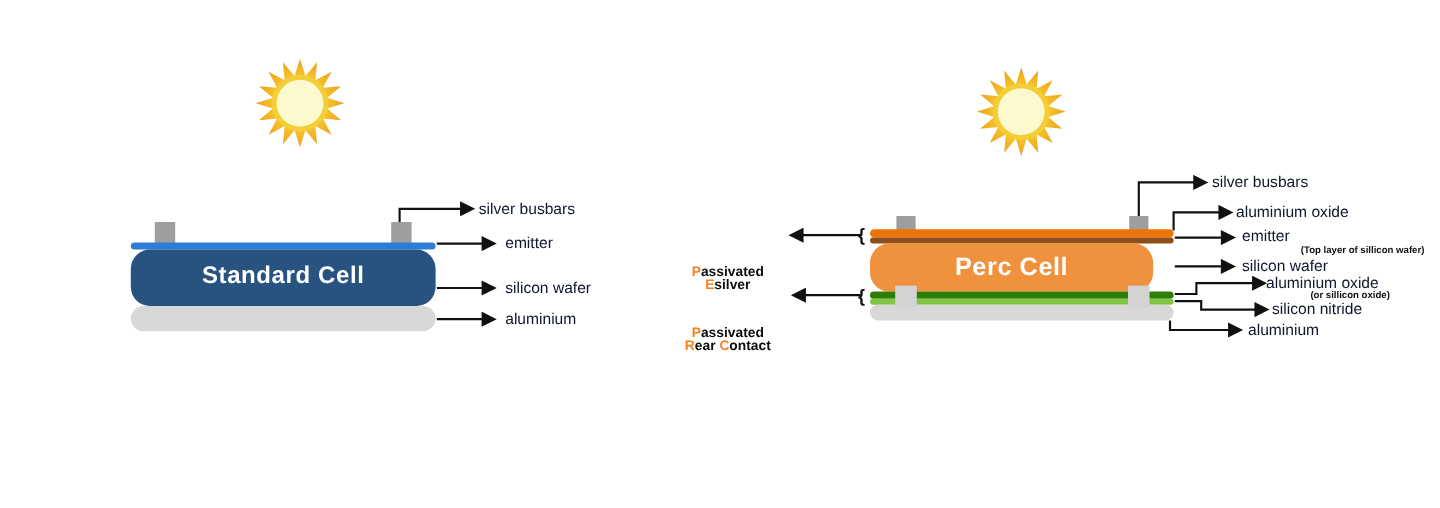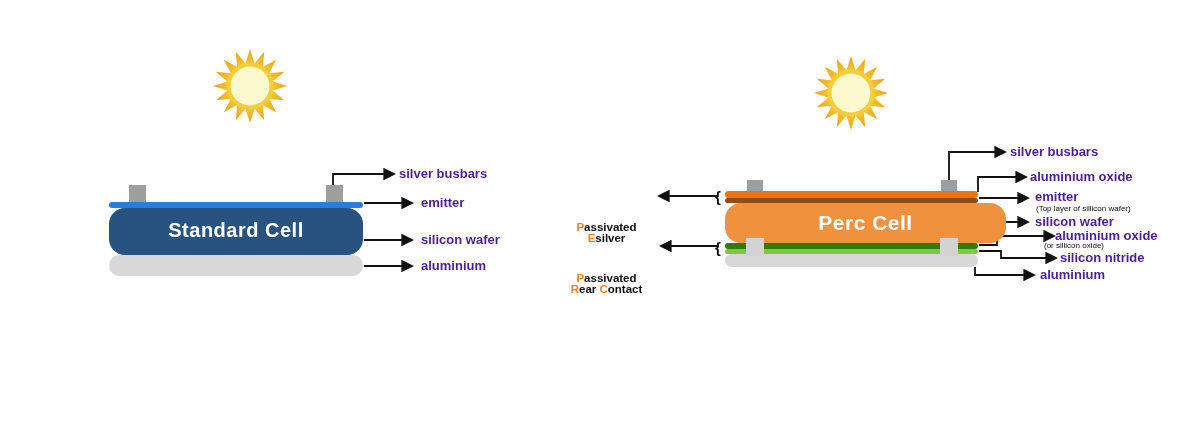--- a/index.html
+++ b/index.html
@@ -6,26 +6,26 @@
   #canvas{
     position:relative;width:1200px;height:423px;background:#ffffff;overflow:hidden;
     font-family:"Liberation Sans",sans-serif;color:#111;
   }
   .layer{position:absolute;border-radius:16px;}
   .cell-title{
     position:absolute;left:0;right:0;text-align:center;color:#ffffff;
     font-weight:bold;letter-spacing:.5px;
   }
   .lbl{
-    position:absolute;font-size:13px;font-weight:bold;white-space:nowrap;
-    height:18px;line-height:18px;color:#4c1d95;
+    position:absolute;font-size:13px;font-weight:normal;white-space:nowrap;
+    height:18px;line-height:18px;color:#0f172a;
   }
   .lbl-note{
-    position:absolute;font-size:8px;font-weight:400;white-space:nowrap;
-    height:9px;line-height:9px;color:#0d0d0d;
+    position:absolute;font-size:8px;font-weight:700;white-space:nowrap;
+    height:9px;line-height:9px;color:#0d0d0d;margin-left:48px;
   }
   .left-lbl{
     position:absolute;font-size:11.5px;font-weight:bold;line-height:10.5px;
     text-align:center;white-space:nowrap;color:#0d0d0d;margin-top:39px;
   }
   .init{color:#F58220;}
   .brace{
     position:absolute;font-size:15px;line-height:15px;font-weight:bold;color:#0d0d0d;
   }
   svg.overlay{position:absolute;left:0;top:0;pointer-events:none;}
@@ -93,21 +93,21 @@
 
   <div class="lbl" style="left:399px;top:165px;">silver busbars</div>
   <div class="lbl" style="left:421px;top:194px;">emitter</div>
   <div class="lbl" style="left:421px;top:231px;">silicon wafer</div>
   <div class="lbl" style="left:421px;top:257px;">aluminium</div>
 
   <div class="busbar" style="left:747px;top:180px;width:16px;height:12px;"></div>
   <div class="busbar" style="left:941px;top:180px;width:16px;height:12px;"></div>
   <div class="layer" style="left:725px;top:191px;width:253px;height:7px;background:#EC7409;"></div>
   <div class="layer" style="left:725px;top:198px;width:253px;height:5px;background:#8F4D17;"></div>
-  <div class="layer" style="left:725px;top:203px;width:281px;height:40px;background:#F0913E;">
+  <div class="layer" style="left:725px;top:203px;width:236px;height:40px;background:#F0913E;">
     <div class="cell-title" style="top:8px;font-size:21px;">Perc Cell</div>
   </div>
   <div class="layer" style="left:725px;top:243px;width:253px;height:6px;background:#2E7D06;"></div>
   <div class="layer" style="left:725px;top:249px;width:253px;height:5px;background:#82C545;"></div>
   <div class="layer" style="left:725px;top:254px;width:253px;height:13px;background:#D8D8D8;"></div>
   <div class="notch" style="left:746px;top:238px;width:18px;height:18px;"></div>
   <div class="notch" style="left:940px;top:238px;width:18px;height:18px;"></div>
 
   <div class="lbl" style="left:1010px;top:143px;">silver busbars</div>
   <div class="lbl" style="left:1030px;top:168px;">aluminium oxide</div>

